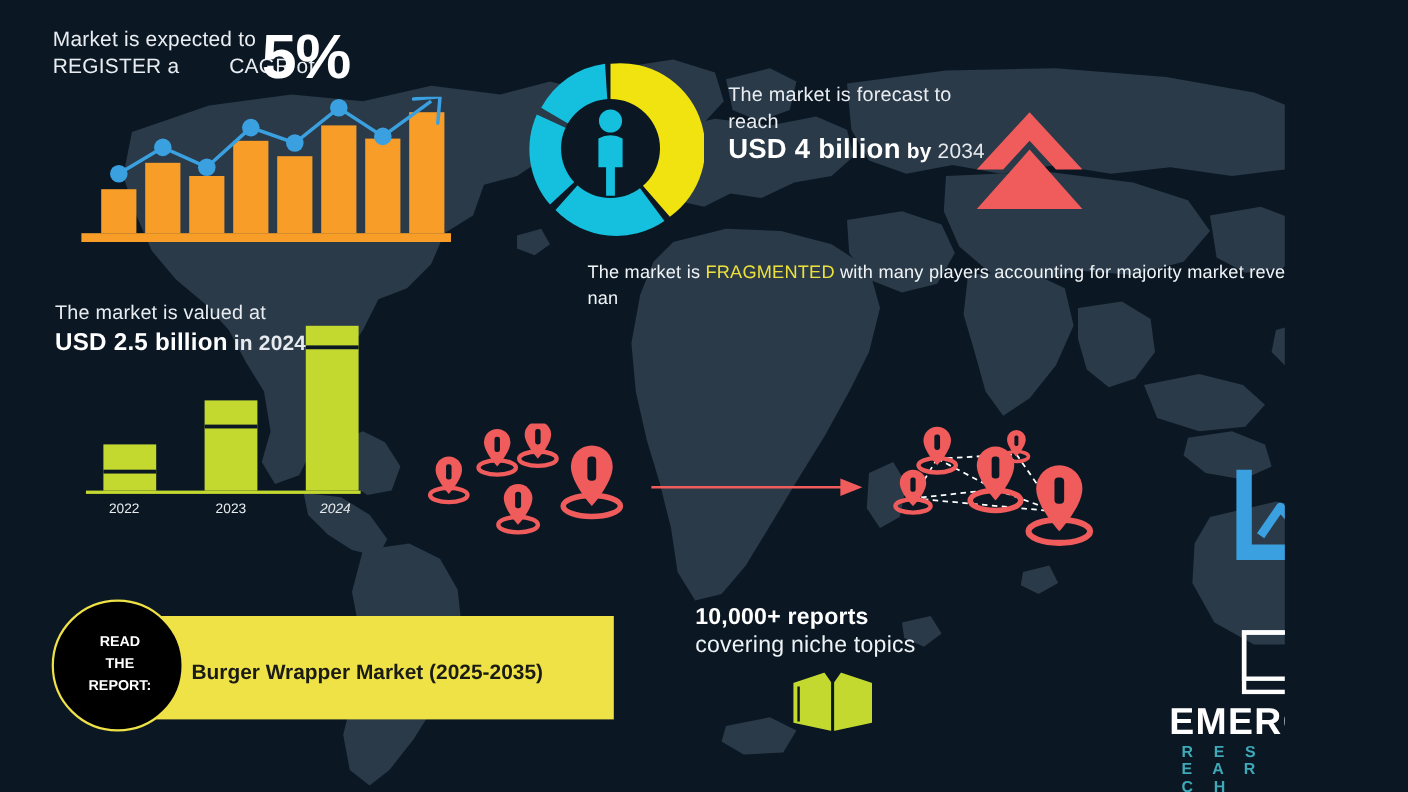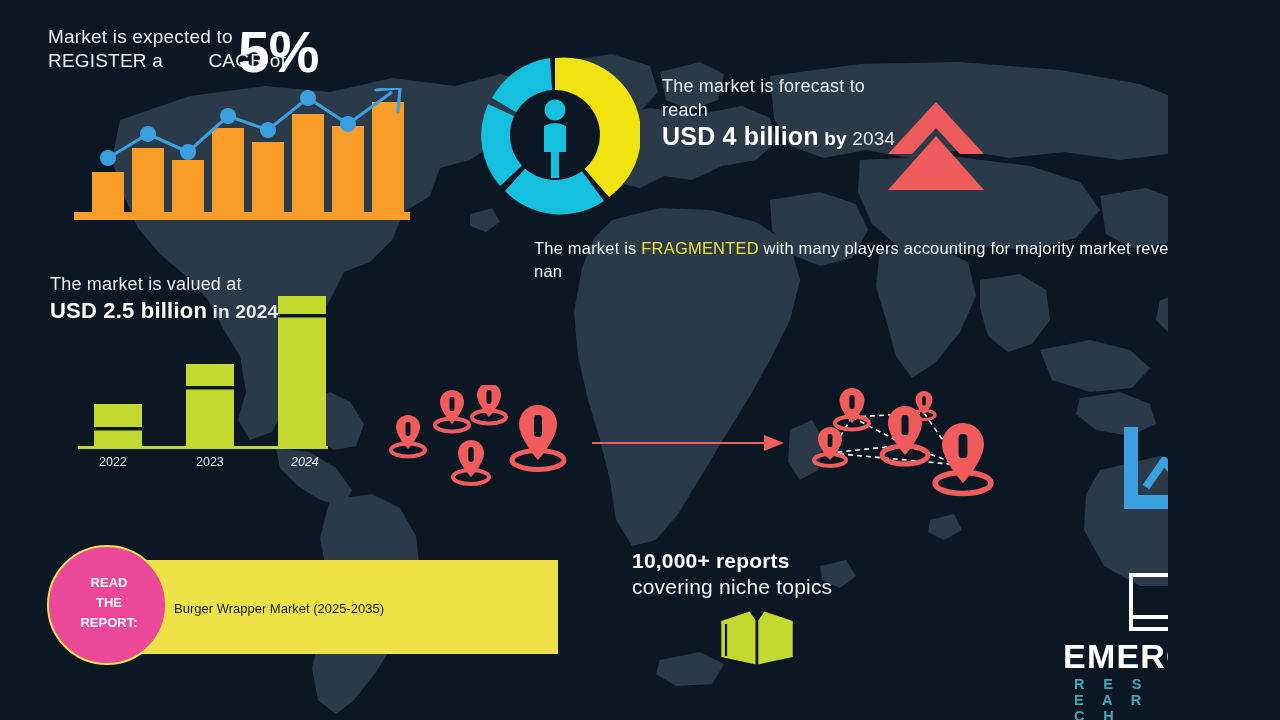--- a/index.html
+++ b/index.html
@@ -38,23 +38,23 @@
   #val-row{left:50px;top:298px;font-size:21px;}
   #val-row .v{font-weight:700;font-size:22px;}
   #val-row .suffix{font-weight:700;font-size:19px;color:#e6eaee;}
 
   
   #rep-line1{left:632px;top:549px;font-size:21px;font-weight:700;}
   #rep-line2{left:632px;top:575px;font-size:21px;font-weight:400;color:#eef2f5;}
 
   
   #cta-banner{position:absolute;left:106px;top:560px;width:452px;height:94px;background:#eee246;}
-  #cta-title{position:absolute;left:174px;top:601px;font-size:13px;font-weight:400;color:#1b1b16;white-space:nowrap;}
+  #cta-title{position:absolute;left:174px;top:601px;font-size:19px;font-weight:700;color:#1b1b16;white-space:nowrap;}
   #cta-circle{position:absolute;left:47px;top:545px;width:120px;height:120px;border-radius:50%;
-              background:#ec4899;border:2.5px solid #eee246;box-sizing:border-box;}
+              background:#000000;border:2.5px solid #eee246;box-sizing:border-box;}
   #cta-circle .lab{position:absolute;left:0;top:26px;width:120px;text-align:center;
                    font-size:13px;font-weight:700;color:#ffffff;line-height:20px;}
 
   
   #logo-mark{position:absolute;left:1128px;top:572px;width:60px;height:60px;}
   #logo-emergen{position:absolute;left:1063px;top:637px;font-size:34px;font-weight:700;color:#fff;letter-spacing:1.2px;}
   #logo-research{position:absolute;left:1074px;top:676px;font-size:14.5px;font-weight:700;color:#3fa9b7;letter-spacing:7.4px;}
 
   
   .gyear{position:absolute;font-size:12.5px;color:#e8ecef;}

